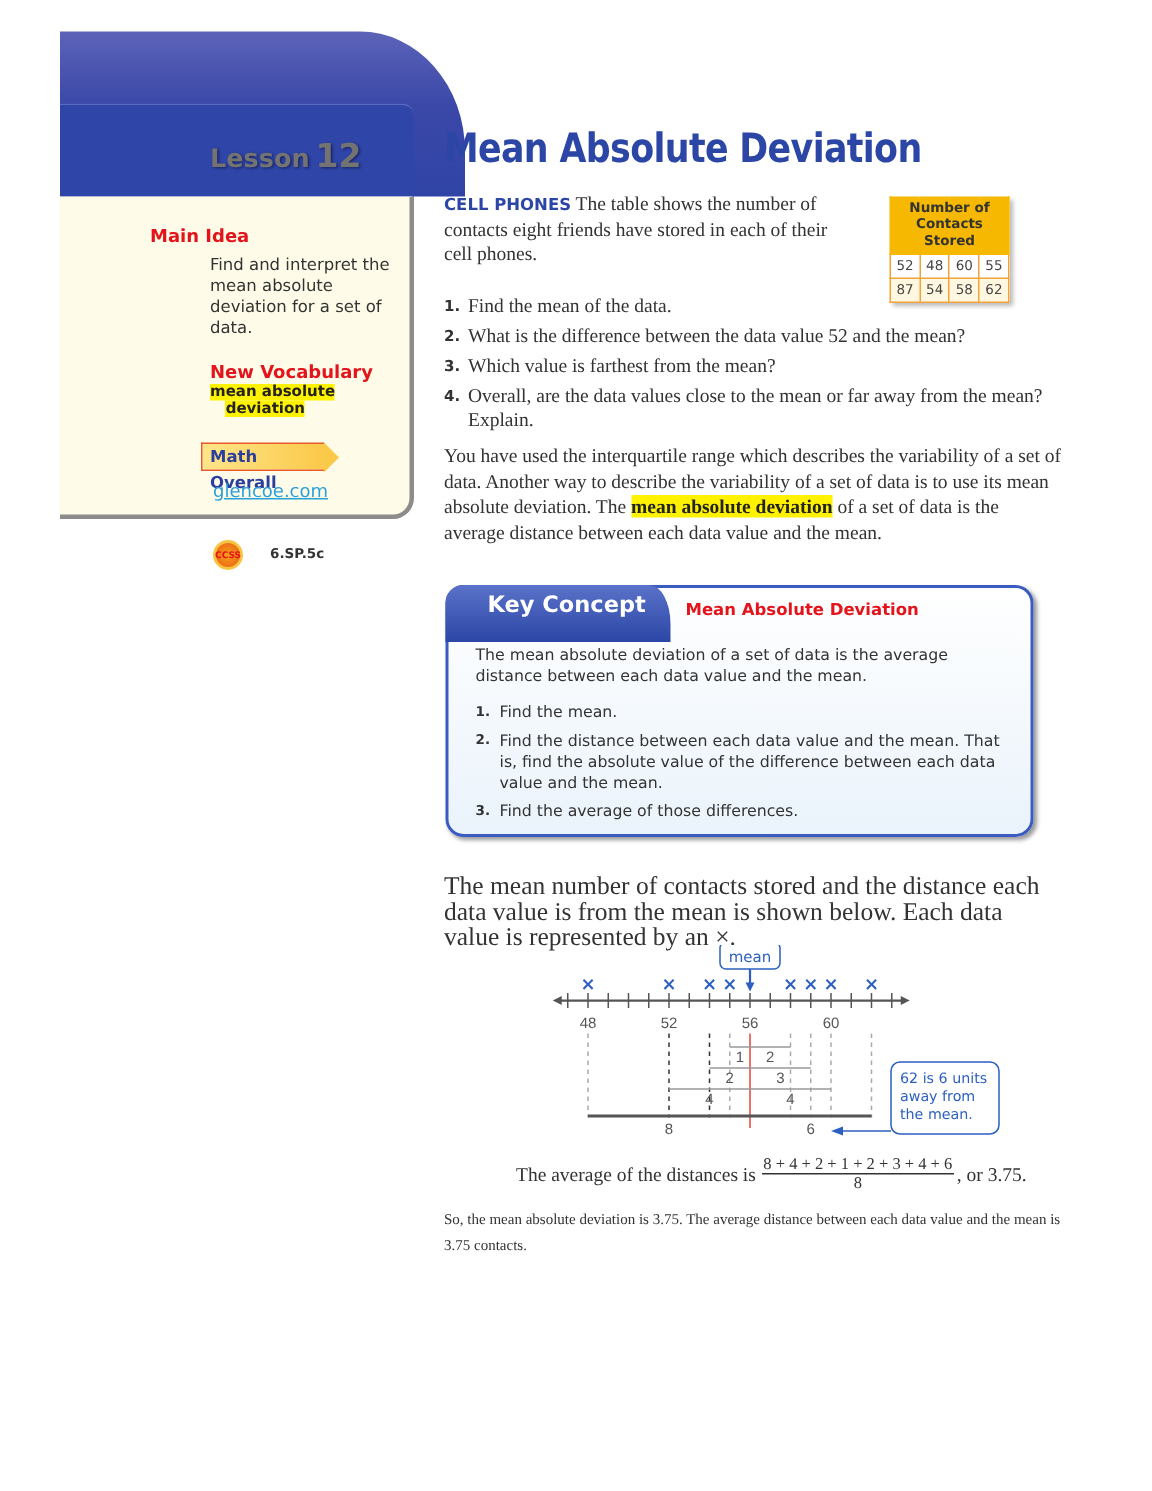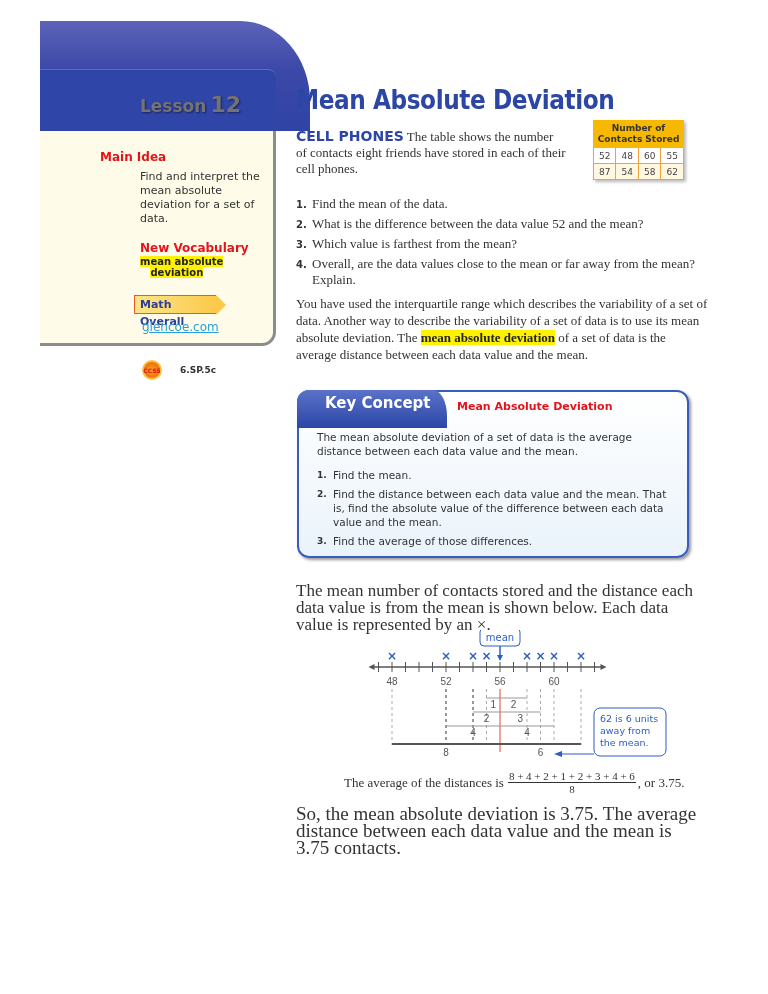--- a/index.html
+++ b/index.html
@@ -22,23 +22,23 @@
   .math-online { position: absolute; left: 134px; top: 295px; width: 82px; height: 19px; background: linear-gradient(90deg,#fde58a,#fbc94a); border: 1px solid #e85a2a; border-right: none;
     font-family: "DejaVu Sans", sans-serif; font-size: 11px; font-weight: bold; color: #2b3f9e; line-height: 17px; padding-left: 5px; }
   .math-online::after { content: ""; position: absolute; right: -10px; top: -1px; border-left: 10px solid #fbc94a; border-top: 10px solid transparent; border-bottom: 10px solid transparent; }
   .glencoe { position: absolute; left: 142px; top: 320px; font-family: "DejaVu Sans", sans-serif; font-size: 12px; color: #2a9fd8; text-decoration: underline; }
   .ccss { position: absolute; left: 142px; top: 360px; display: flex; align-items: center; gap: 18px; font-family: "DejaVu Sans", sans-serif; font-size: 9px; font-weight: bold; color: #333; }
   .ccss-icon { width: 20px; height: 20px; border-radius: 50%; background: radial-gradient(#f7a21a, #e85a16); color: #e3141b; font-size: 6px; font-weight: bold; display: flex; align-items: center; justify-content: center; border: 2px solid #f8c442; }
 
   
   .title { position: absolute; left: 296px; top: 84px; font-family: "DejaVu Sans", sans-serif; font-weight: bold; font-size: 27px; color: #2c46a6; letter-spacing: -0.5px; transform: scaleX(0.86); transform-origin: left; }
   .intro { position: absolute; left: 296px; top: 128px; width: 270px; font-size: 13px; line-height: 16px; }
-  .intro .kw { font-family: "DejaVu Sans", sans-serif; font-weight: bold; color: #2c46a6; font-size: 14px; }
-
-  .data-table { position: absolute; left: 593px; top: 120px; width: 91px; border-collapse: collapse; box-shadow: 2px 2px 3px #bbb; font-family: "DejaVu Sans", sans-serif; }
+  .intro .kw { font-family: "DejaVu Sans", sans-serif; font-weight: bold; color: #2c46a6; font-size: 11px; }
+
+  .data-table { position: absolute; left: 593px; top: 131px; width: 80px; border-collapse: collapse; box-shadow: 2px 2px 3px #bbb; font-family: "DejaVu Sans", sans-serif; }
   .data-table th { background: #f6b800; font-size: 9px; line-height: 11px; color: #333; padding: 2px 0; border: 1px solid #f6b800; }
   .data-table td { font-size: 9px; text-align: center; height: 16px; border: 1px solid #f1a23a; background: #fff; color: #444; }
   .data-table tr.alt td { background: #fff7e0; }
 
   .qlist { position: absolute; left: 296px; top: 196px; width: 410px; font-size: 13px; line-height: 16px; list-style: none; }
   .qlist li { display: flex; margin-bottom: 3px; }
   .qlist .n { font-family: "DejaVu Sans", sans-serif; font-weight: bold; font-size: 10px; width: 16px; flex: none; padding-top: 1px; }
 
   .para { position: absolute; left: 296px; top: 295px; width: 412px; font-size: 13px; line-height: 17px; }
   .hl { background: #fff200; font-weight: bold; color: #222; }
@@ -53,21 +53,21 @@
   .kc-steps li { display: flex; margin-bottom: 5px; }
   .kc-steps .n { font-weight: bold; width: 16px; flex: none; font-size: 9px; }
 
   .para2 { position: absolute; left: 296px; top: 582px; width: 412px; font-size: 17px; line-height: 17px; }
 
   
   svg.nl { position: absolute; left: 350px; top: 630px; }
   .avg { position: absolute; left: 296px; top: 770px; font-size: 13px; display: flex; align-items: center; margin-left: 48px; }
   .frac { display: inline-flex; flex-direction: column; align-items: center; margin: 0 2px 0 4px; font-size: 11px; }
   .frac .numr { border-bottom: 1px solid #333; padding: 0 1px; }
-  .para3 { position: absolute; left: 296px; top: 805px; width: 412px; font-size: 19px; line-height: 17px; }
+  .para3 { position: absolute; left: 296px; top: 805px; width: 412px; font-size: 10px; line-height: 17px; }
 </style>
 </head>
 <body>
 
 <div class="header-band">
   <div class="sub"></div>
 </div>
 <div class="lesson-label">
   <span>Lesson</span><span class="num">12</span>
 </div>

